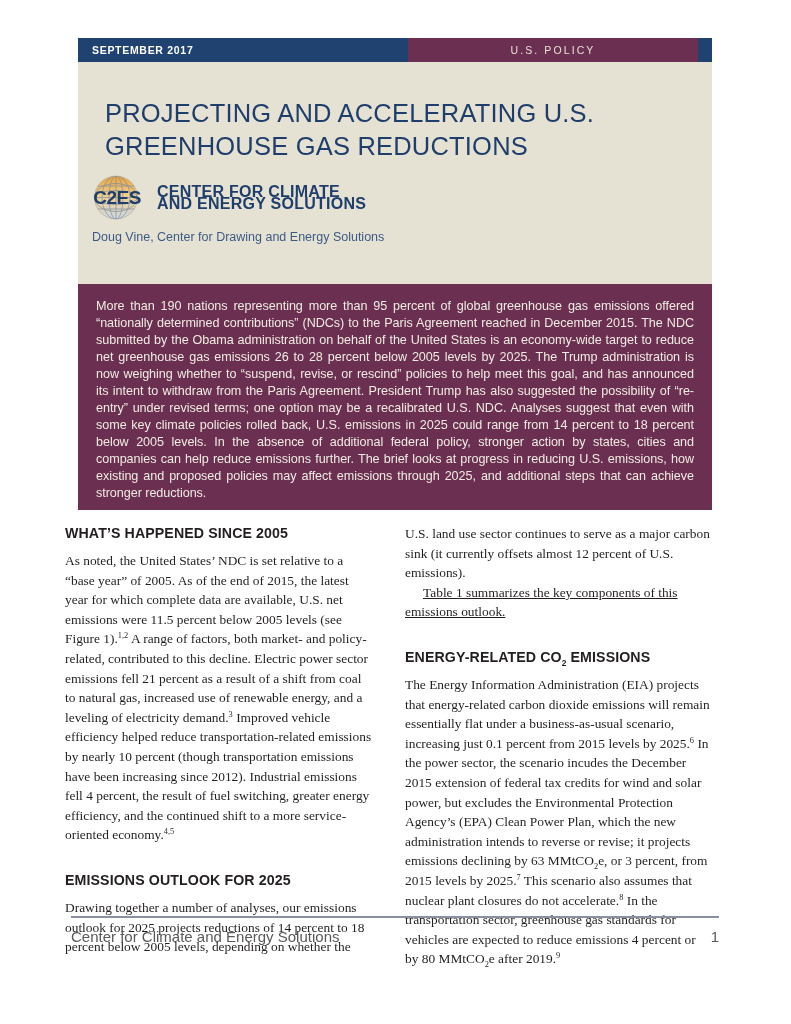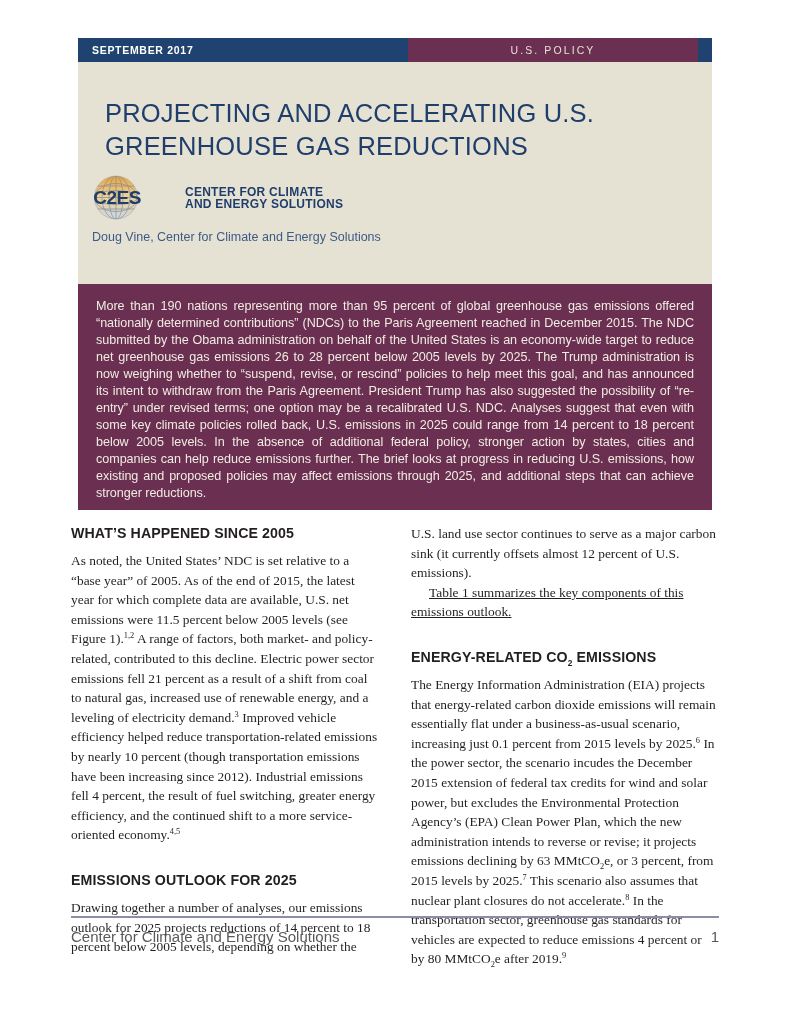--- a/index.html
+++ b/index.html
@@ -88,35 +88,34 @@
     margin: 13px;
   }
 
   
   .logo-wrap {
     position: absolute;
     left: 14px;
     top: 112px;
     display: flex;
     align-items: center;
-    gap: 25px;
+    gap: 13px;
   }
   .logo-mark {
     position: relative;
     width: 52px;
     height: 47px;
   }
   .logo-text {
     font-family: "Liberation Sans", sans-serif;
     font-weight: bold;
-    font-size: 12px;
+    font-size: 16px;
     line-height: 12px;
     letter-spacing: 0.25px;
     color: #1f3e6b;
-    margin-left: 16px;
   }
   .byline {
     position: absolute;
     left: 14px;
     top: 168px;
     font-family: "Liberation Sans", sans-serif;
     font-size: 12.5px;
     color: #3c5a86;
   }
 
@@ -137,21 +136,21 @@
     font-size: 12.6px;
     line-height: 17px;
     color: #f0ece2;
     text-align: justify;
     letter-spacing: -0.05px;
   }
 
   
   .columns {
     position: absolute;
-    left: 71px;
+    left: 65px;
     top: 524px;
     width: 648px;
     height: 372px;
     display: flex;
     gap: 33px;
   }
   .col {
     width: 307px;
   }
   h2.section {
@@ -255,21 +254,21 @@
           </g>
           <text x="25" y="30" text-anchor="middle" font-family="Liberation Sans, sans-serif" font-size="19" font-weight="bold" fill="#1f3e6b" letter-spacing="-0.5">C2ES</text>
         </svg>
       </div>
       <div class="logo-text">
         <div>CENTER FOR CLIMATE</div>
         <div>AND ENERGY SOLUTIONS</div>
       </div>
     </div>
 
-    <div class="byline">Doug Vine, Center for Climate and Energy Solutions</div>
+    <div class="byline">Doug Vine, Center for Drawing and Energy Solutions</div>
   </div>
 
   <div class="abstract">
     <p>More than 190 nations representing more than 95 percent of global greenhouse gas emissions offered “nationally determined contributions” (NDCs) to the Paris Agreement reached in December 2015. The NDC submitted by the Obama administration on behalf of the United States is an economy-wide target to reduce net greenhouse gas emissions 26 to 28 percent below 2005 levels by 2025. The Trump administration is now weighing whether to “suspend, revise, or rescind” policies to help meet this goal, and has announced its intent to withdraw from the Paris Agreement. President Trump has also suggested the possibility of “re-entry” under revised terms; one option may be a recalibrated U.S. NDC. Analyses suggest that even with some key climate policies rolled back, U.S. emissions in 2025 could range from 14 percent to 18 percent below 2005 levels. In the absence of additional federal policy, stronger action by states, cities and companies can help reduce emissions further. The brief looks at progress in reducing U.S. emissions, how existing and proposed policies may affect emissions through 2025, and additional steps that can achieve stronger reductions.</p>
   </div>
 
   <div class="columns">
 
     <div class="col">
       <h2 class="section">WHAT’S HAPPENED SINCE 2005</h2>

